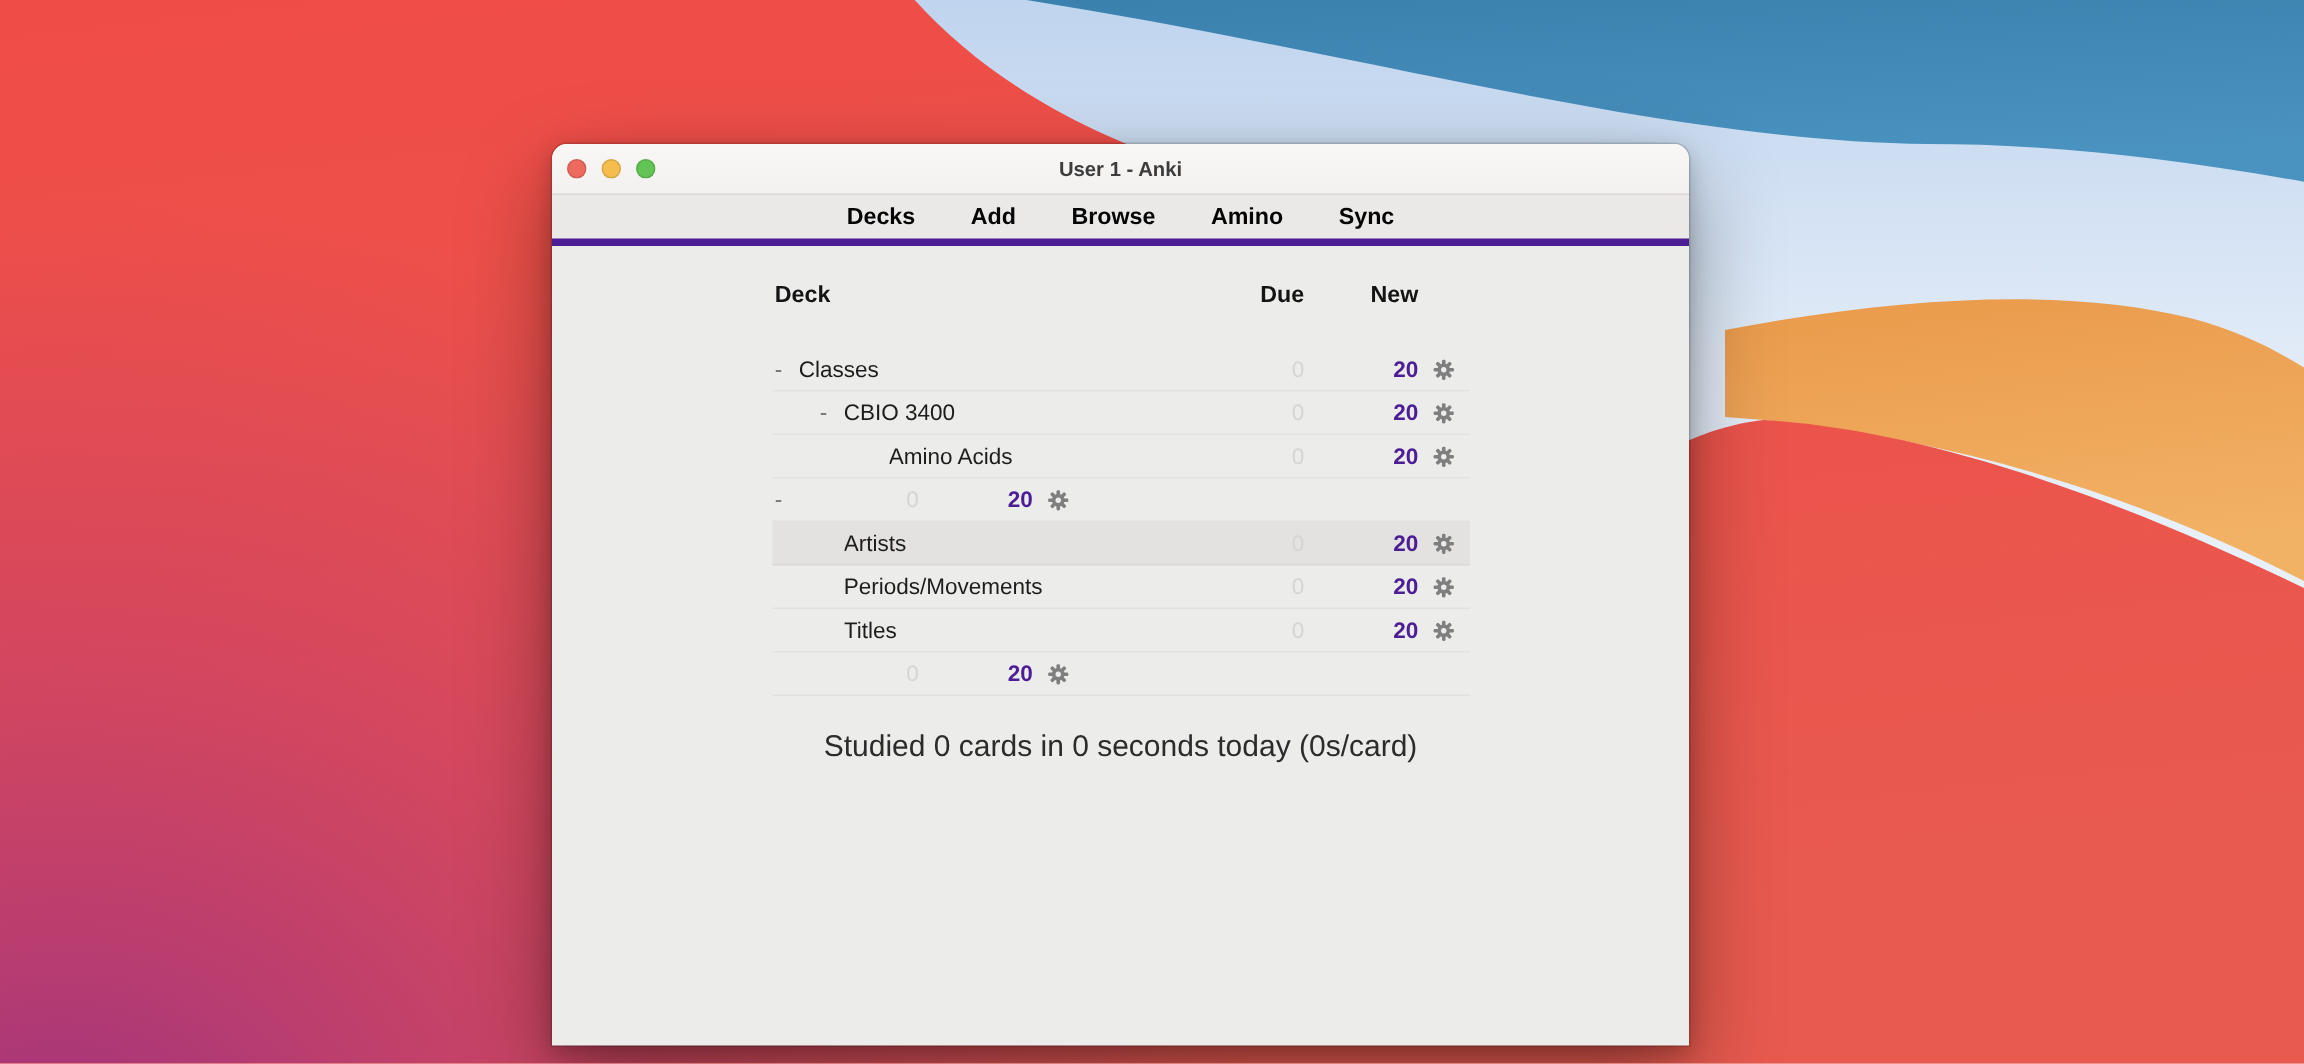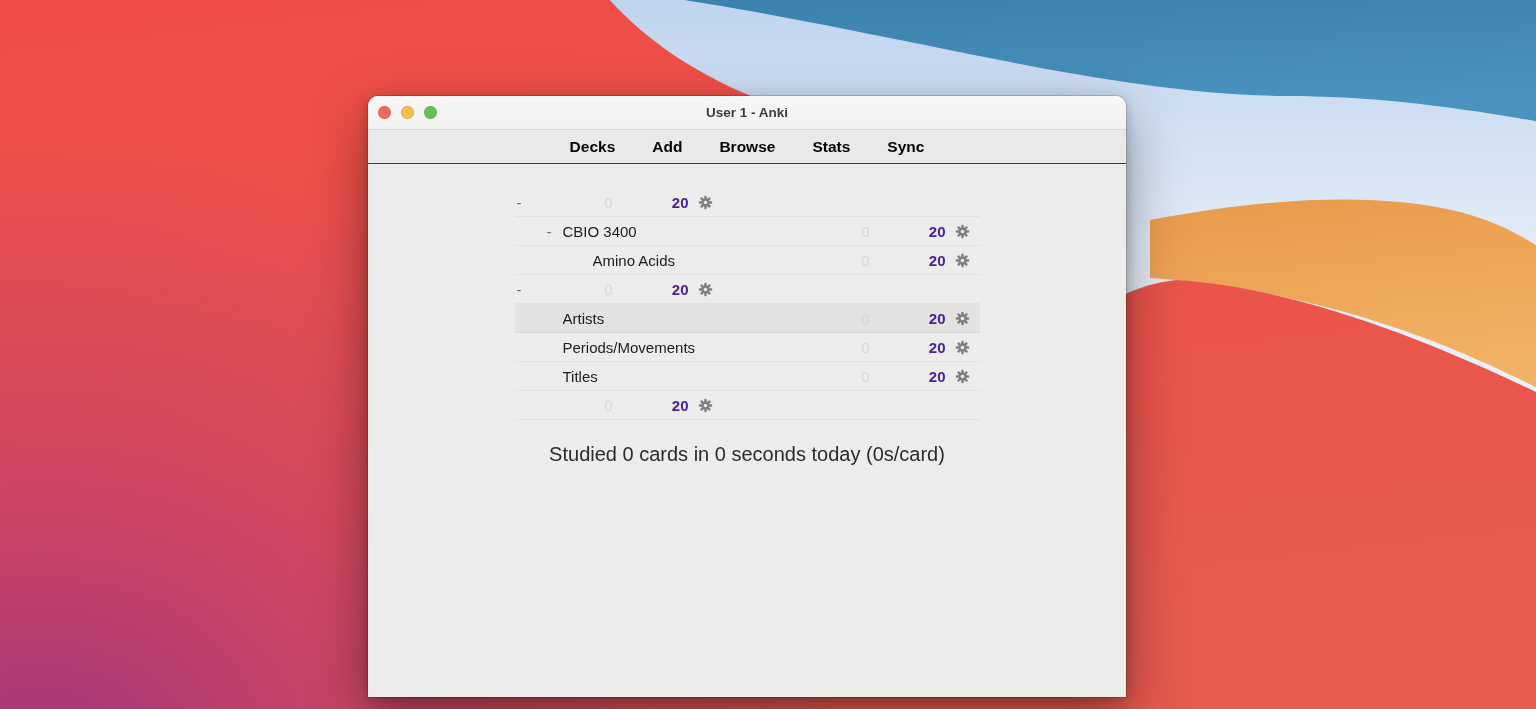--- a/index.html
+++ b/index.html
@@ -21,21 +21,21 @@
     position:relative; height:34px;
     background:linear-gradient(#f8f7f6,#f2f1f0);
     border-bottom:1px solid #d9d8d7;
     display:flex; align-items:center; justify-content:center;
   }
   .traffic-lights { position:absolute; left:10px; top:0; height:100%; display:flex; align-items:center; gap:10px; }
   .light { width:13px; height:13px; border-radius:50%; border:1px solid rgba(0,0,0,.12); }
   .win-title { font-size:13.5px; font-weight:bold; color:#3c3c3c; }
 
   .toolbar {
-    height:34px; background:#eae9e8; border-bottom:1px solid #4c1d95;
+    height:34px; background:#eae9e8; border-bottom:5px solid #4c1d95;
     display:flex; align-items:center; justify-content:center; gap:37px;
   }
   .tb-item { font-size:15.5px; font-weight:bold; color:#050505; cursor:pointer; }
 
   .content { padding-top:24px; }
 
   
   .deck-table { width:465px; margin:0 auto; }
   .thead { display:flex; align-items:center; font-size:15.5px; font-weight:bold; color:#141414; margin-bottom:26px; padding-left:2px; }
   .h-deck { flex:1; }
@@ -99,30 +99,37 @@
           <span class="light" style="background: rgb(245, 189, 78);"></span>
           <span class="light" style="background: rgb(97, 196, 84);"></span>
         </div>
       <span class="win-title">User 1 - Anki</span>
     </div>
 
     <div class="toolbar" id="toolbar">
         <span class="tb-item">Decks</span>
         <span class="tb-item">Add</span>
         <span class="tb-item">Browse</span>
-        <span class="tb-item">Stats</span>
+        <span class="tb-item">Amino</span>
         <span class="tb-item">Sync</span>
       </div>
 
     <div class="content">
       <div class="deck-table">
+        <div class="thead">
+          <span class="h-deck">Deck</span>
+          <span class="h-due">Due</span>
+          <span class="h-new">New</span>
+          <span class="h-gear"></span>
+        </div>
         <div id="deck-rows">
             <div class="row">
     <span class="indent" style="width: 0px;"></span>
     <span class="collapse">-</span>
+    <span class="dname">Classes</span>
     <span class="due">0</span>
     <span class="newc">20</span>
     <span class="gear">
       <svg width="15" height="15" viewBox="0 0 20 20">
         <g fill="#7f7f7f">
           <rect x="8.4" y="1" width="3.2" height="18" rx="1.2"></rect>
           <rect x="8.4" y="1" width="3.2" height="18" rx="1.2" transform="rotate(45 10 10)"></rect>
           <rect x="8.4" y="1" width="3.2" height="18" rx="1.2" transform="rotate(90 10 10)"></rect>
           <rect x="8.4" y="1" width="3.2" height="18" rx="1.2" transform="rotate(135 10 10)"></rect>
           <circle cx="10" cy="10" r="5.6"></circle>

